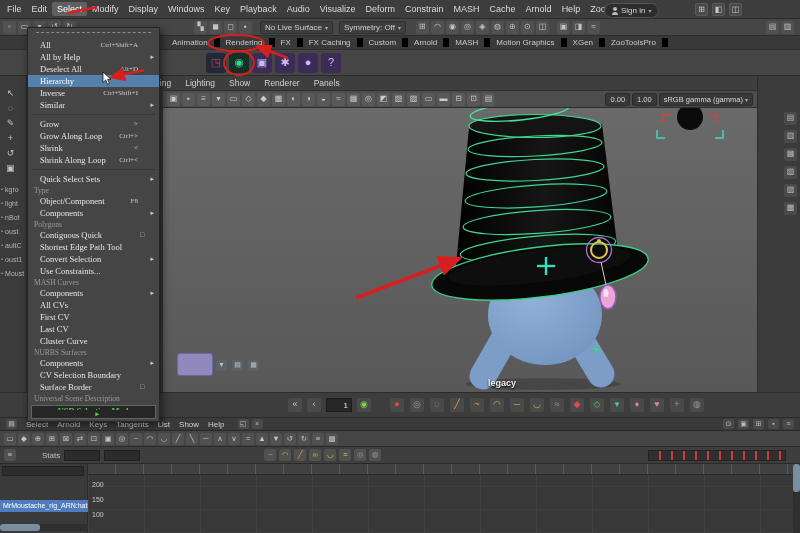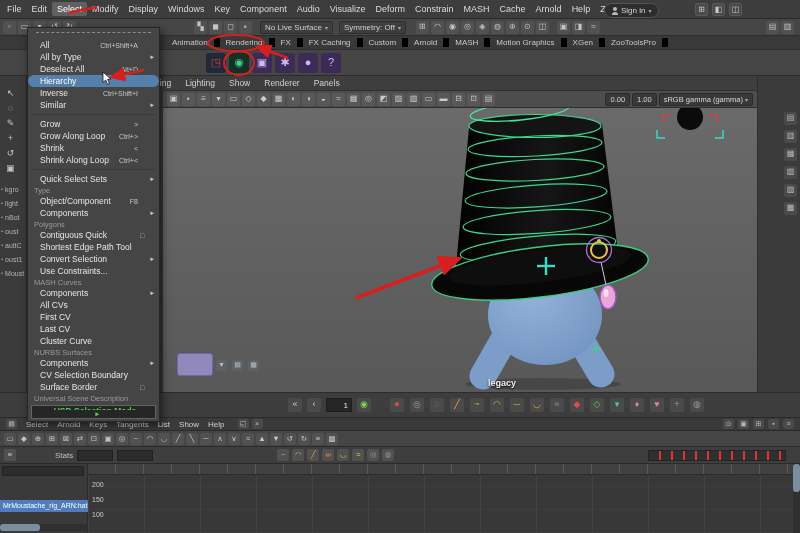--- a/index.html
+++ b/index.html
@@ -108,21 +108,21 @@
            line-height:9px; text-align:center;}
   #ge-right { margin-left:auto; display:flex; gap:4px;}
   #ge-toolbar1 { position:absolute; top:431px; left:0; width:800px; height:16px; background:#454545;
                  border-bottom:1px solid #2b2b2b; display:flex; align-items:center; gap:2px;
                  padding-left:4px; z-index:2;}
   .ge-icon { width:12px; height:12px; background:#515151; border-radius:2px; color:#c6c6c6;
              font-size:7.5px; line-height:11px; text-align:center; flex:0 0 auto;}
   #ge-toolbar2 { position:absolute; top:447px; left:0; width:800px; height:17px; background:#3e3e3e;
                  border-bottom:1px solid #2a2a2a; display:flex; align-items:center; gap:4px;
                  padding-left:4px; z-index:2;}
-  #stats-label { font-size:8px; color:#c0c0c0; margin-left:35px;}
+  #stats-label { font-size:8px; color:#c0c0c0; margin-left:22px;}
   .stats-field { width:36px; height:11px; background:#2b2b2b; border:1px solid #202020; }
   #tb2-icons { display:flex; gap:3px; margin-left:120px;}
   #keyticks { margin-left:auto; margin-right:14px; width:138px; height:11px; background:#2f2f2f;
               border:1px solid #242424;
               background-image:repeating-linear-gradient(90deg, transparent 0 10px, #cf3b3b 10px 12px);}
 
   
   #bottom { position:absolute; top:464px; left:0; width:800px; height:69px; display:flex; z-index:2;}
   #ge-outliner { width:88px; height:69px; background:#3a3a3a; border-right:1px solid #2a2a2a; position:relative;}
   #ge-filter { position:absolute; top:2px; left:2px; width:82px; height:10px; background:#2c2c2c;
@@ -141,26 +141,26 @@
   .y-label { position:absolute; left:4px; font-size:7px; color:#cfcfcf; z-index:1;}
   #yl-0 { top:17px;} #yl-1 { top:32px;} #yl-2 { top:47px;}
   #curve-scroll { position:absolute; top:0; right:0; width:7px; height:69px; background:#2f2f2f;}
   #curve-scroll .thumb { width:7px; height:28px; background:#7b8ea0; border-radius:3px;}
 
   
   #select-menu { position:absolute; top:27px; left:27px; width:133px; background:#454545;
                  border:1px solid #262626; box-shadow:2px 3px 8px rgba(0,0,0,.55);
                  padding:2px 0 2px; z-index:50;}
   .mi { display:flex; align-items:center; height:12px; padding:0 5px 0 12px; font-size:8.5px;
-        color:#e6e6e6; cursor:default;}
+        color:#e6e6e6; cursor:default;font-family:Liberation Serif, serif;}
   .mi .lbl { flex:1; white-space:nowrap; overflow:hidden;}
   .mi .sc { font-size:7px; color:#c9c9c9; margin-left:5px; white-space:nowrap;}
   .mi .opt { width:8px; font-size:7px; color:#b9b9b9; text-align:center;}
   .mi .arr { width:8px; font-size:7px; color:#c9c9c9; text-align:right;}
-  .mi.hl { background:#5580ab; color:#fff;border-radius:6px;}
+  .mi.hl { background:#5580ab; color:#fff;}
   .mi.section { height:10px; padding-left:6px;}
   .mi.section .lbl { color:#999; font-size:7.5px;}
   .mi.sep { height:4px; border-bottom:1px solid #393939; margin:0 4px 3px; padding:0;}
   .mi.tear { height:5px; border-top:1px dashed #8a8a8a; margin:2px 8px 2px; padding:0;}
   .mi.usd { border:1px solid #636363; background:#262626; margin:2px 3px 0; height:14px; padding-left:8px;flex-direction:column;}
   .mi.usd .lbl, .mi.usd .arr { color:#4fd04f; font-weight:bold;}
 
   
   #annotations { position:absolute; top:0; left:0; width:800px; height:533px; z-index:60; pointer-events:none;}
 </style>
@@ -171,21 +171,21 @@
 
   <div id="menubar">
 
   <div class="menu-item">File</div>
       <div class="menu-item">Edit</div>
       <div class="menu-item active">Select</div>
       <div class="menu-item">Modify</div>
       <div class="menu-item">Display</div>
       <div class="menu-item">Windows</div>
       <div class="menu-item">Key</div>
-      <div class="menu-item">Component</div>
+      <div class="menu-item">Playback</div>
       <div class="menu-item">Audio</div>
       <div class="menu-item">Visualize</div>
       <div class="menu-item">Deform</div>
       <div class="menu-item">Constrain</div>
       <div class="menu-item">MASH</div>
       <div class="menu-item">Cache</div>
       <div class="menu-item">Arnold</div>
       <div class="menu-item">Help</div>
       <div class="menu-item">Zoo Tools</div>
     </div>
@@ -593,21 +593,21 @@
       </div>
 
       <div class="mi">
         <span class="lbl">All</span>
         <span class="sc">Ctrl+Shift+A</span>
         <span class="opt"></span>
         <span class="arr"></span>
       </div>
 
       <div class="mi">
-        <span class="lbl">All by Type</span>
+        <span class="lbl">All by Help</span>
         <span class="sc"></span>
         <span class="opt"></span>
         <span class="arr">▸</span>
       </div>
 
       <div class="mi">
         <span class="lbl">Deselect All</span>
         <span class="sc">Alt+D</span>
         <span class="opt"></span>
         <span class="arr"></span>

